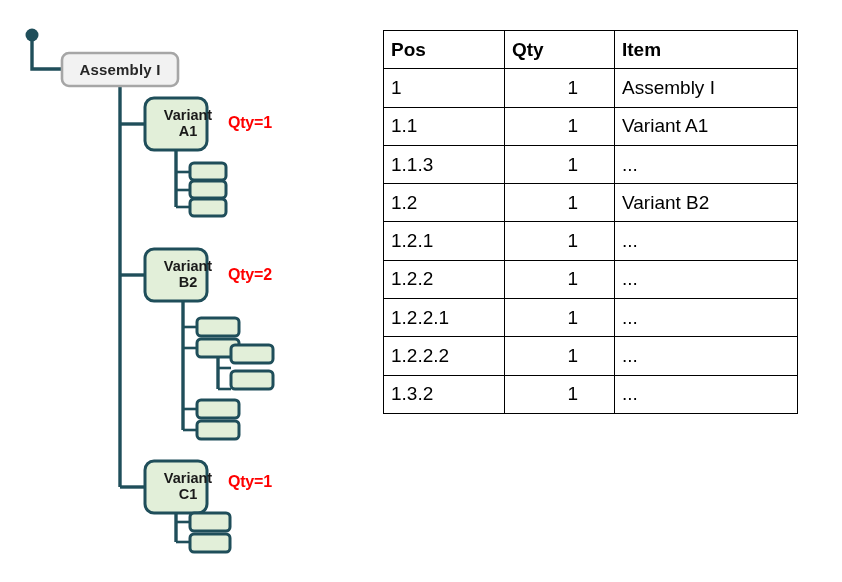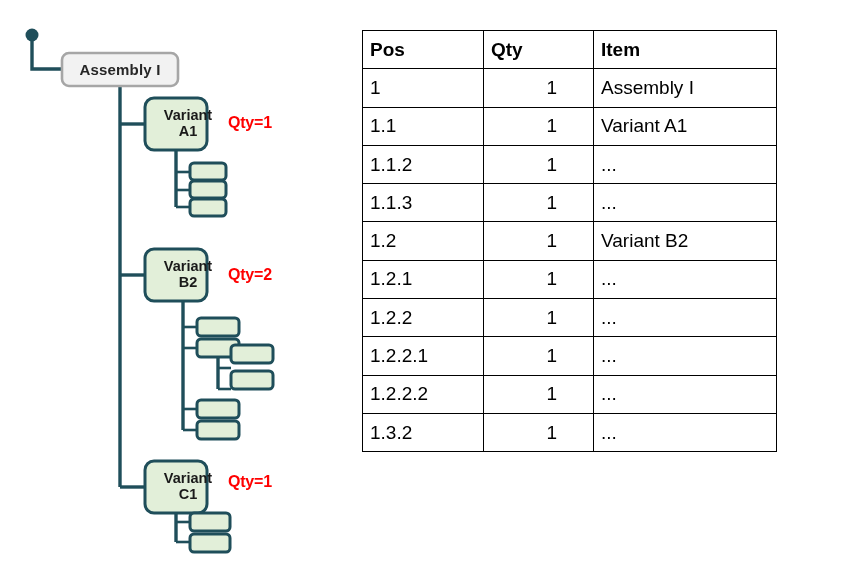--- a/index.html
+++ b/index.html
@@ -58,21 +58,21 @@
     font-size: 16px;
     font-weight: bold;
     color: #FF0000;
     white-space: nowrap;
     letter-spacing: -.2px;
   }
 
   
   #bom-table {
     position: absolute;
-    left: 362px;
+    left: 383px;
     top: 30px;
     width: 414px;
     border-collapse: collapse;
     table-layout: fixed;
     background: #ffffff;
   }
   #bom-table col.c-pos  { width: 121px; }
   #bom-table col.c-qty  { width: 110px; }
   #bom-table col.c-item { width: 183px; }
 
@@ -192,25 +192,20 @@
         <td class="col-pos">1</td>
         <td class="col-qty">1</td>
         <td class="col-item">Assembly I</td>
       </tr>
       <tr>
         <td class="col-pos">1.1</td>
         <td class="col-qty">1</td>
         <td class="col-item">Variant A1</td>
       </tr>
       <tr>
-        <td class="col-pos">1.1.2</td>
-        <td class="col-qty">1</td>
-        <td class="col-item">...</td>
-      </tr>
-      <tr>
         <td class="col-pos">1.1.3</td>
         <td class="col-qty">1</td>
         <td class="col-item">...</td>
       </tr>
       <tr>
         <td class="col-pos">1.2</td>
         <td class="col-qty">1</td>
         <td class="col-item">Variant B2</td>
       </tr>
       <tr>

